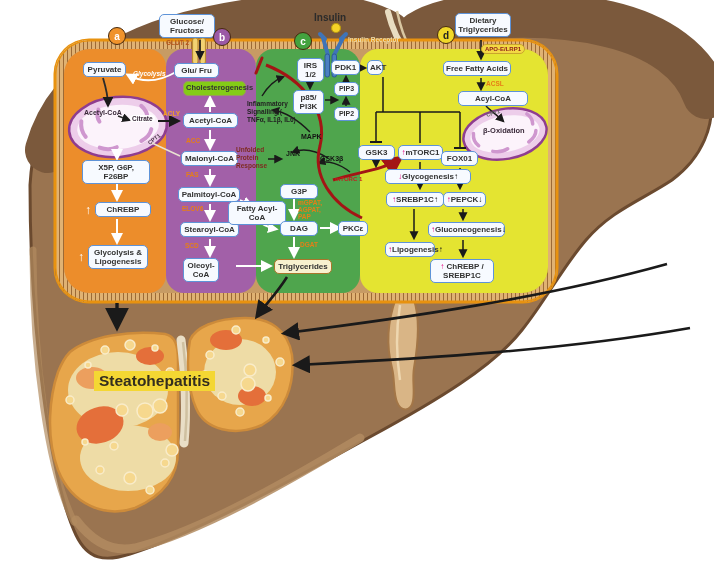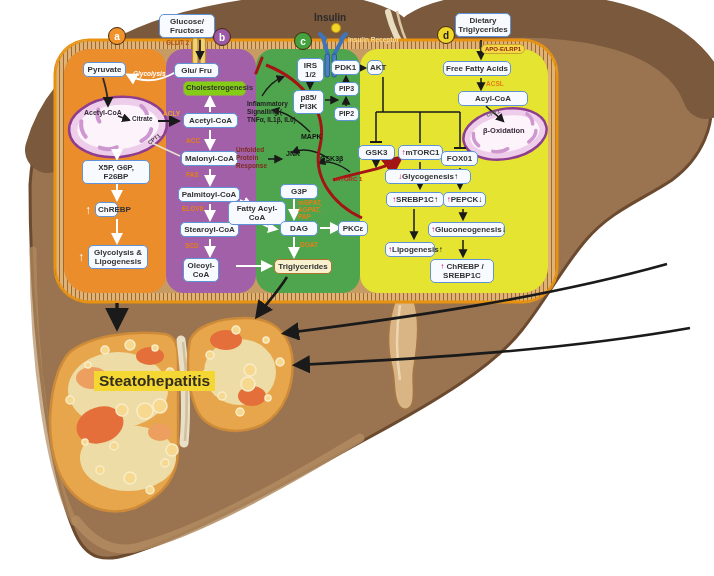--- a/index.html
+++ b/index.html
@@ -258,21 +258,21 @@
     <div class="lbl" style="left:481px;top:44px;background:#f3d844;border:1px solid #caa52c;border-radius:5px;padding:1px 3px;font:bold 6px 'Liberation Sans',sans-serif;color:#8b1a1a;">APO-E/LRP1</div>
 
     <div class="box" style="left:83px;top:62px;width:43px;">Pyruvate</div>
     <div class="lbl" style="left:133px;top:70px;font:bold italic 6.5px 'Liberation Sans',sans-serif;color:#fff;">Glycolysis</div>
     <div class="lbl" style="left:84px;top:109px;font:bold 7px 'Liberation Sans',sans-serif;color:#3a2a3a;">Acetyl-CoA</div>
     <div class="lbl" style="left:130px;top:115px;background:rgba(255,255,255,.9);border-radius:4px;padding:0 2px;font:bold 6.5px 'Liberation Sans',sans-serif;color:#3a2a3a;">Citrate</div>
     <div class="lbl" style="left:163px;top:110px;font:bold 6.5px 'Liberation Sans',sans-serif;color:#f0a028;">ACLY</div>
     <div class="lbl" style="left:147px;top:136px;font:bold 5.5px 'Liberation Sans',sans-serif;color:#4a3a4a;transform:rotate(-38deg);">CPT1</div>
     <div class="box" style="left:82px;top:160px;width:68px;">X5P, G6P, F26BP</div>
     <div class="white-up" style="left:85px;top:204px;">↑</div>
-    <div class="box" style="left:95px;top:202px;width:23px;">ChREBP</div>
+    <div class="box" style="left:95px;top:202px;width:56px;">ChREBP</div>
     <div class="white-up" style="left:78px;top:251px;">↑</div>
     <div class="box" style="left:88px;top:245px;width:60px;">Glycolysis &amp; Lipogenesis</div>
 
     <div class="box" style="left:174px;top:63px;width:45px;">Glu/ Fru</div>
     <div class="box cream" style="left:183px;top:81px;width:63px;font-size:7.5px;">Cholesterogenesis</div>
     <div class="box" style="left:183px;top:113px;width:55px;">Acetyl-CoA</div>
     <div class="enz" style="left:186px;top:137px;">ACC</div>
     <div class="box" style="left:181px;top:151px;width:57px;">Malonyl-CoA</div>
     <div class="enz" style="left:186px;top:171px;">FAS</div>
     <div class="box" style="left:178px;top:187px;width:62px;">Palmitoyl-CoA</div>

